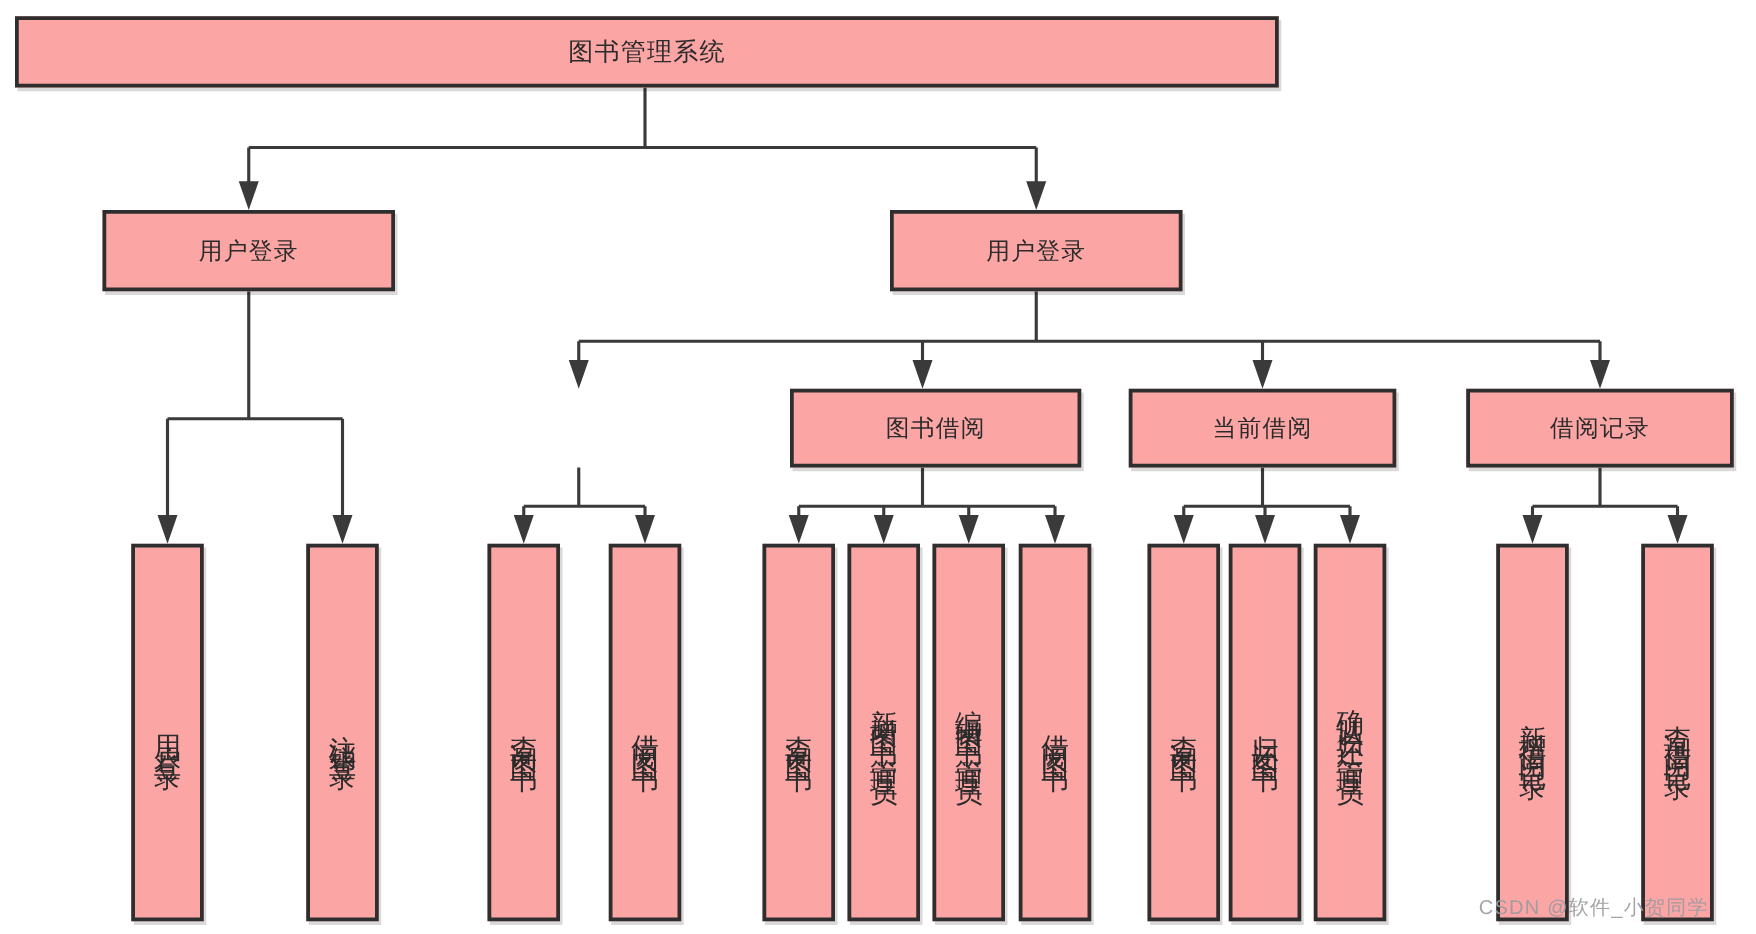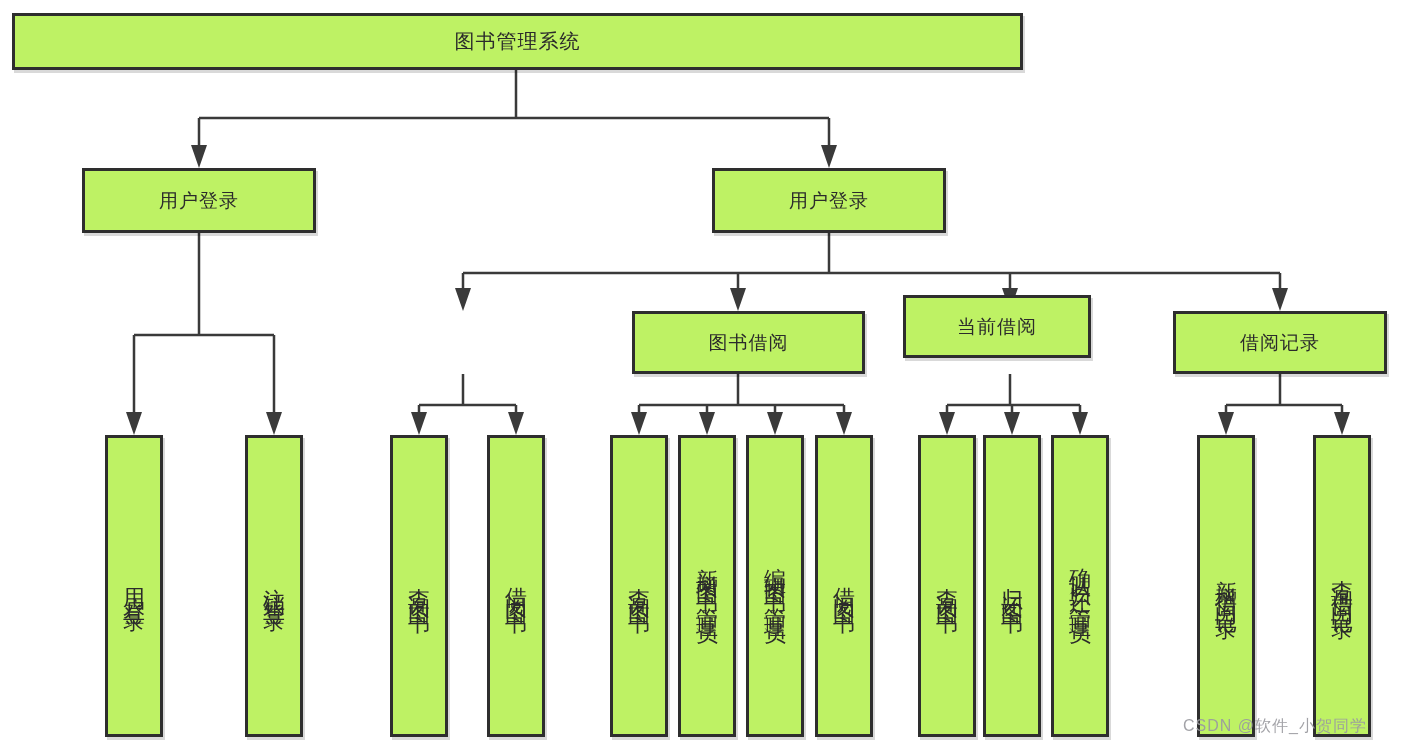--- a/index.html
+++ b/index.html
@@ -7,21 +7,21 @@
   }
   html,body{margin:0;padding:0;}
   body{
     width:1405px;height:747px;position:relative;background:var(--bg);
     font-family:"Liberation Sans","DejaVu Sans",sans-serif;color:var(--text);
     overflow:hidden;
   }
   #stage{position:absolute;inset:0;}
   svg.connectors{position:absolute;left:0;top:0;z-index:0;}
   .node{
-    position:absolute;z-index:1;background:#bef264;box-sizing:border-box;
+    position:absolute;z-index:1;background:#fca5a5;box-sizing:border-box;
     border:3px solid var(--border);
     display:flex;align-items:center;justify-content:center;
     box-shadow:2px 3px 0 rgba(0,0,0,0.15);
   }
   .hbox .lbl{font-size:19px;letter-spacing:1px;white-space:nowrap;}
   .root-box .lbl{font-size:20px;}
   .vbox{width:58px;top:435px;height:302px;}
   .vbox .vlbl{
     writing-mode:vertical-rl;text-orientation:mixed;
     font-size:22px;letter-spacing:8px;line-height:1;white-space:nowrap;
@@ -77,21 +77,21 @@
   <div class="node hbox" style="left:82px;top:168px;width:234px;height:65px">
     <span class="lbl">用户登录</span>
   </div>
   <div class="node hbox" style="left:712px;top:168px;width:234px;height:65px">
     <span class="lbl">用户登录</span>
   </div>
 
   <div class="node hbox" style="left:632px;top:311px;width:233px;height:63px">
     <span class="lbl">图书借阅</span>
   </div>
-  <div class="node hbox" style="left:903px;top:295px;width:188px;height:63px">
+  <div class="node hbox" style="left:903px;top:311px;width:214px;height:63px">
     <span class="lbl">当前借阅</span>
   </div>
   <div class="node hbox" style="left:1173px;top:311px;width:214px;height:63px">
     <span class="lbl">借阅记录</span>
   </div>
 
   <div class="node vbox" style="left:105px">
     <span class="vlbl">用户登录</span>
   </div>
   <div class="node vbox" style="left:245px">

